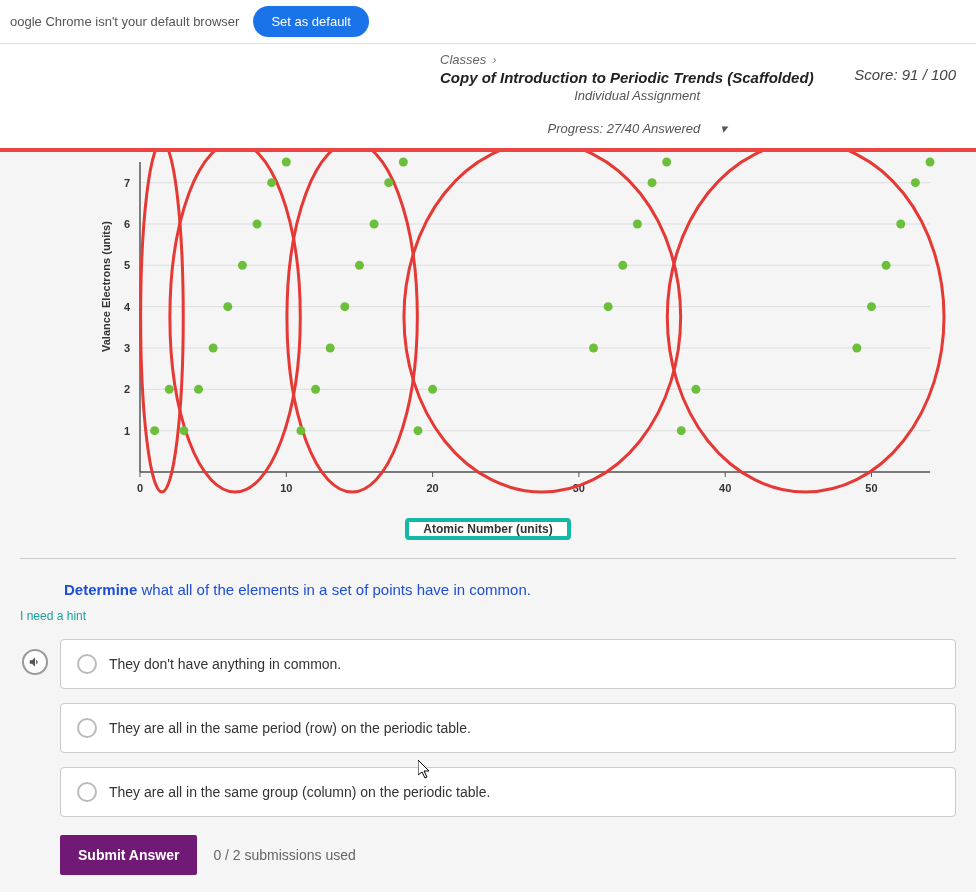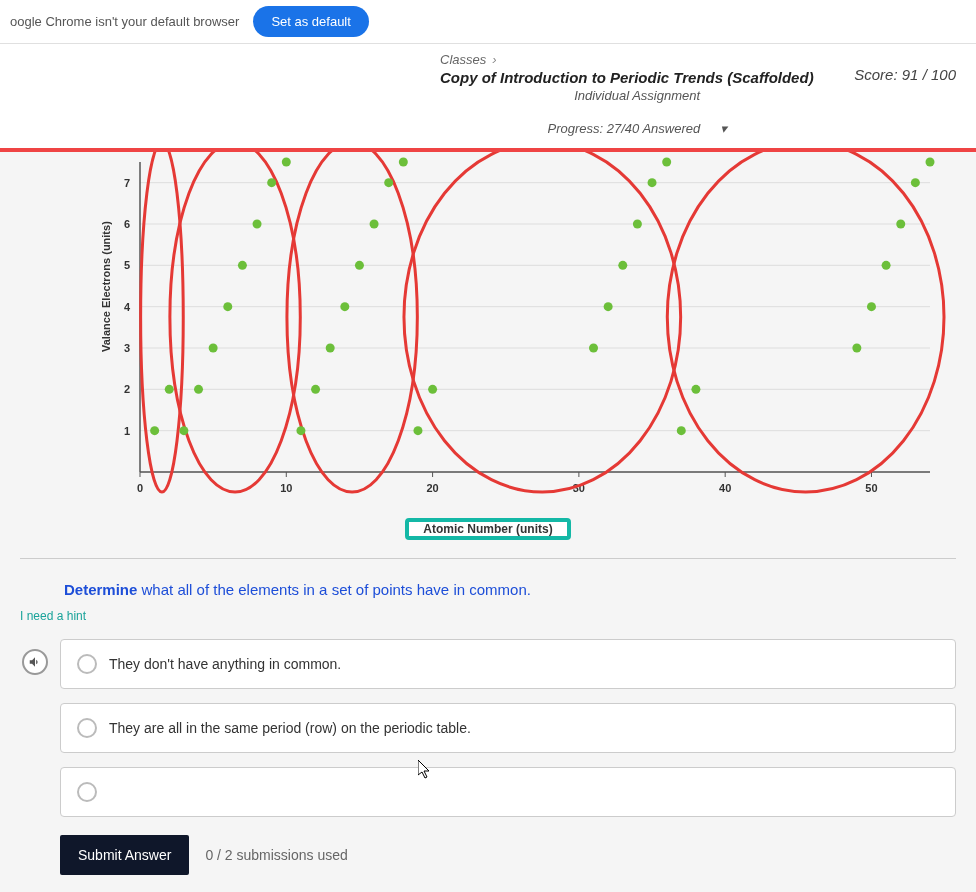--- a/index.html
+++ b/index.html
@@ -150,26 +150,26 @@
   }
   .sound-icon svg { width: 14px; height: 14px; fill: #555; }
 
   .submit-bar {
     display: flex;
     align-items: center;
     gap: 16px;
     margin: 18px 0 0 40px;
   }
   .submit-btn {
-    background: #0f172a;
+    background: #701a75;
     color: #fff;
     border: none;
     padding: 12px 18px;
     font-size: 14px;
-    font-weight: 400;
+    font-weight: 700;
     border-radius: 2px;
   }
   .submissions {
     font-size: 14px;
     color: #666;
   }
   .cursor {
     position: absolute;
     left: 418px;
     top: 760px;
@@ -303,20 +303,21 @@
     <div class="answer-row">
       <span class="radio"></span>
       <span>They don't have anything in common.</span>
     </div>
     <div class="answer-row">
       <span class="radio"></span>
       <span>They are all in the same period (row) on the periodic table.</span>
     </div>
     <div class="answer-row">
       <span class="radio"></span>
+      <span>They are all in the same group (column) on the periodic table.</span>
     </div>
   </div>
 
   <div class="submit-bar">
     <button class="submit-btn">Submit Answer</button>
     <span class="submissions">0 / 2 submissions used</span>
   </div>
 
 </div>
 

